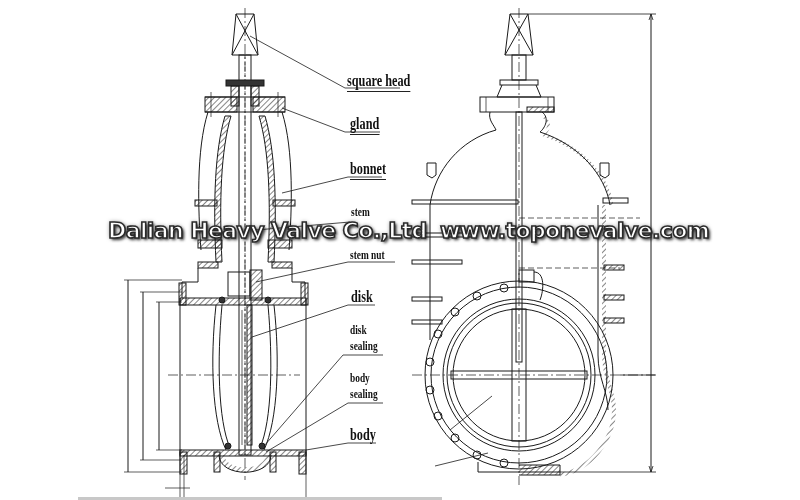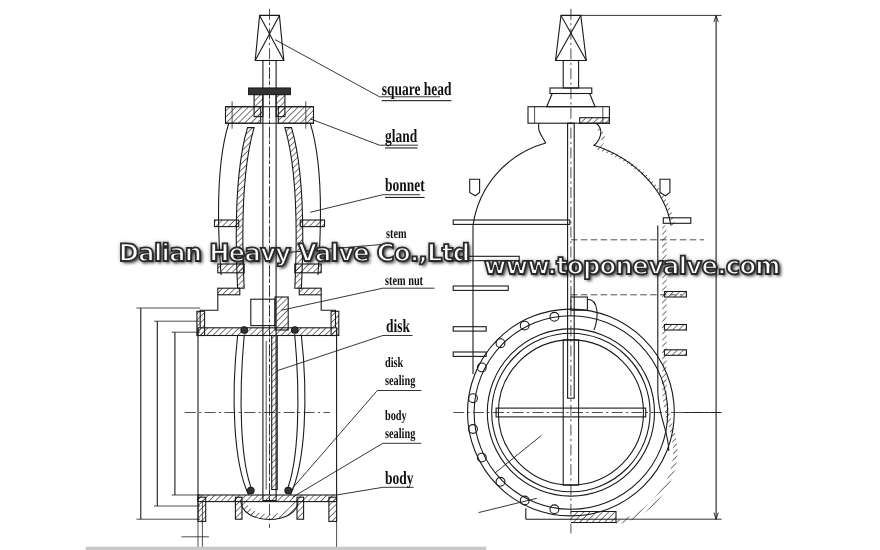--- a/index.html
+++ b/index.html
@@ -222,15 +222,15 @@
 <div class="lbl small" style="left:351px; top:204px;"><span>stem</span></div>
 <div class="lbl small" style="left:350px; top:247px;"><span>stem nut</span></div>
 <div class="lbl big" style="left:351px; top:287px;"><span>disk</span></div>
 <div class="lbl small" style="left:350px; top:322px;"><span>disk</span></div>
 <div class="lbl small" style="left:350px; top:338px;"><span>sealing</span></div>
 <div class="lbl small" style="left:350px; top:370px;"><span>body</span></div>
 <div class="lbl small" style="left:350px; top:386px;"><span>sealing</span></div>
 <div class="lbl big" style="left:350px; top:425px;"><span>body</span></div>
 
 <div class="wm" style="left:108px; top:218px;">Dalian Heavy Valve Co.,Ltd</div>
-<div class="wm" style="left:440px; top:218px;margin-top:12px;">www.toponevalve.com</div>
+<div class="wm" style="left:440px; top:218px;">www.toponevalve.com</div>
 
 <div class="bottom-rule"></div>
 
 </body></html>

